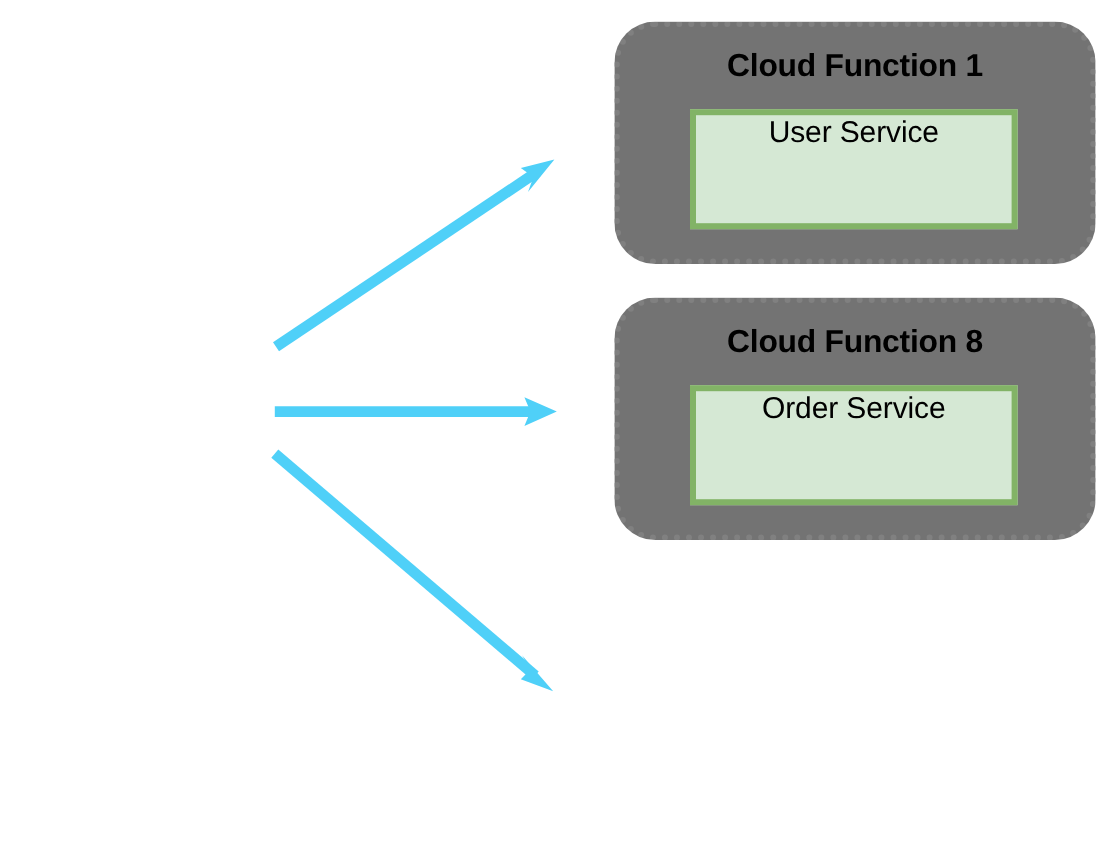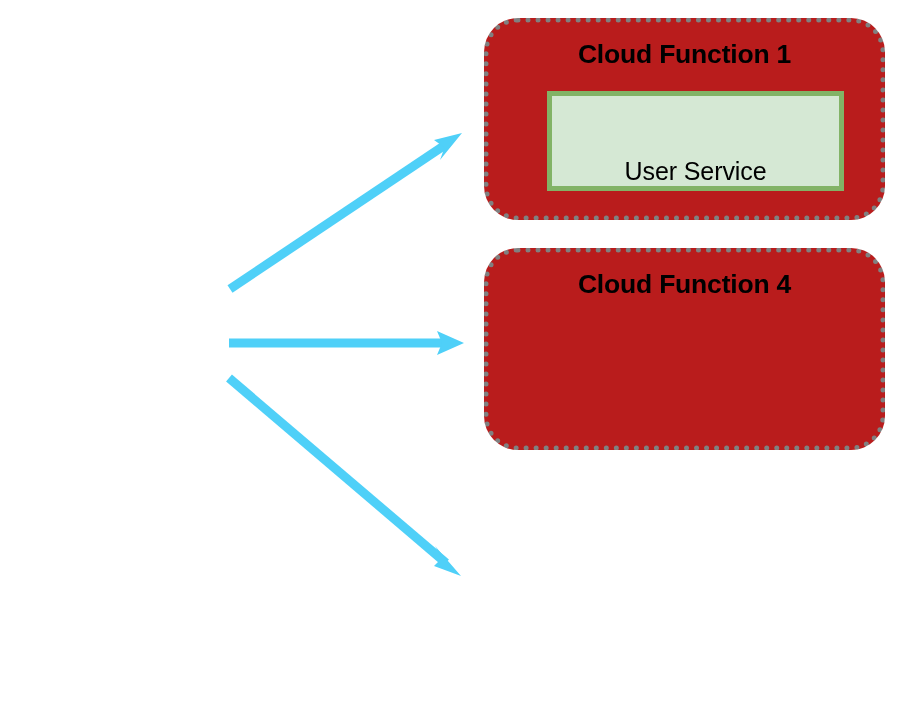--- a/index.html
+++ b/index.html
@@ -53,26 +53,26 @@
     left: 0;
     top: 0;
     width: 920px;
     height: 704px;
     pointer-events: none;
   }
 
   
   .cf-container {
     position: absolute;
-    left: 484px;
+    left: 512px;
     width: 401px;
     box-sizing: border-box;
     border: 5px dotted #808080;
     border-radius: 34px;
-    background: #b91c1c;
+    background: #737373;
   }
   #cf-1 { top: 18px;  height: 202px; }
   #cf-2 { top: 248px; height: 202px; }
   #cf-3 { top: 478px; height: 205px; }
 
   .cf-title {
     position: absolute;
     left: 0;
     right: 0;
     top: 16px;
@@ -81,27 +81,27 @@
     font-weight: bold;
     color: #000000;
     letter-spacing: -0.2px;
     line-height: 1.15;
   }
 
   .service-box {
     position: absolute;
     left: 58px;
     top: 68px;
-    width: 297px;
+    width: 273px;
     height: 100px;
     box-sizing: border-box;
     border: 5px solid #82b366;
     background: #d5e8d4;
     display: flex;
-    align-items: flex-end;
+    align-items: flex-start;
     justify-content: center;
   }
   .service-label {
     font-size: 25px;
     font-weight: normal;
     color: #000000;
     text-align: center;
     line-height: 1.18;
     letter-spacing: -0.1px;
   }
@@ -132,17 +132,20 @@
   </svg>
 
   <div id="cf-1" class="cf-container">
     <div class="cf-title">Cloud Function 1</div>
     <div class="service-box">
       <span class="service-label">User Service</span>
     </div>
   </div>
 
   <div id="cf-2" class="cf-container">
-    <div class="cf-title">Cloud Function 4</div>
+    <div class="cf-title">Cloud Function 8</div>
+    <div class="service-box">
+      <span class="service-label">Order Service</span>
+    </div>
   </div>
 
 
 </div>
 
 </body></html>

